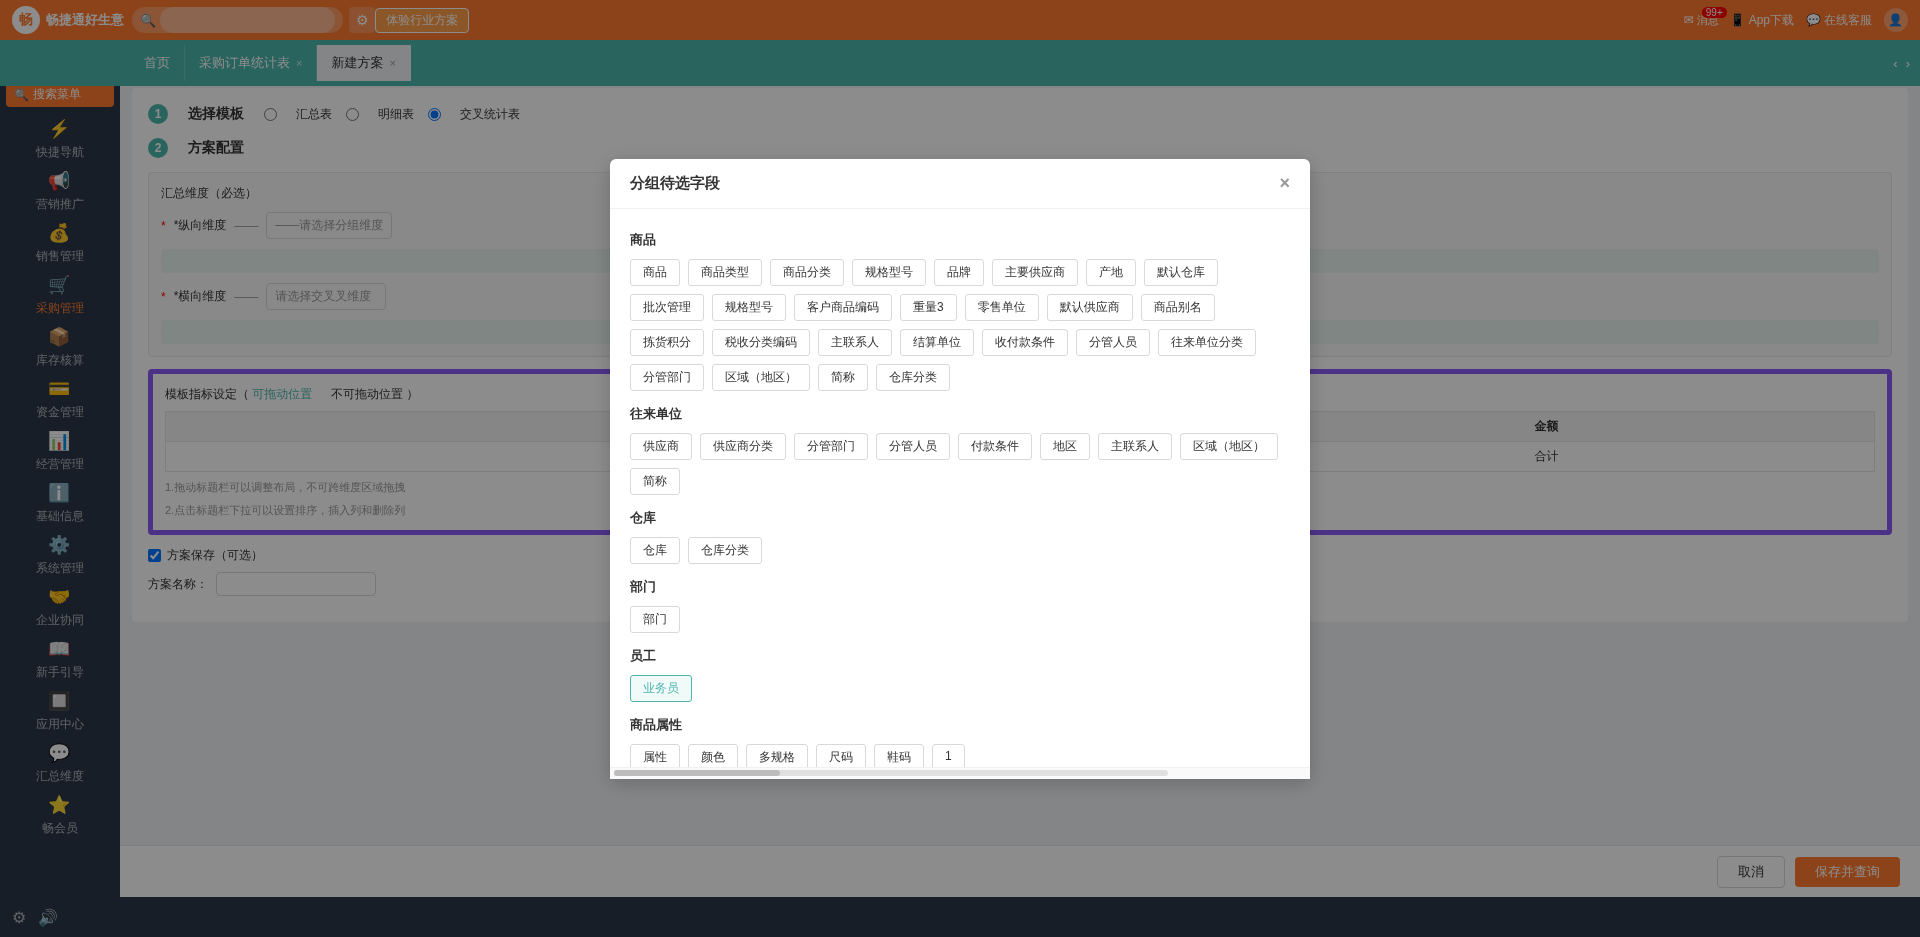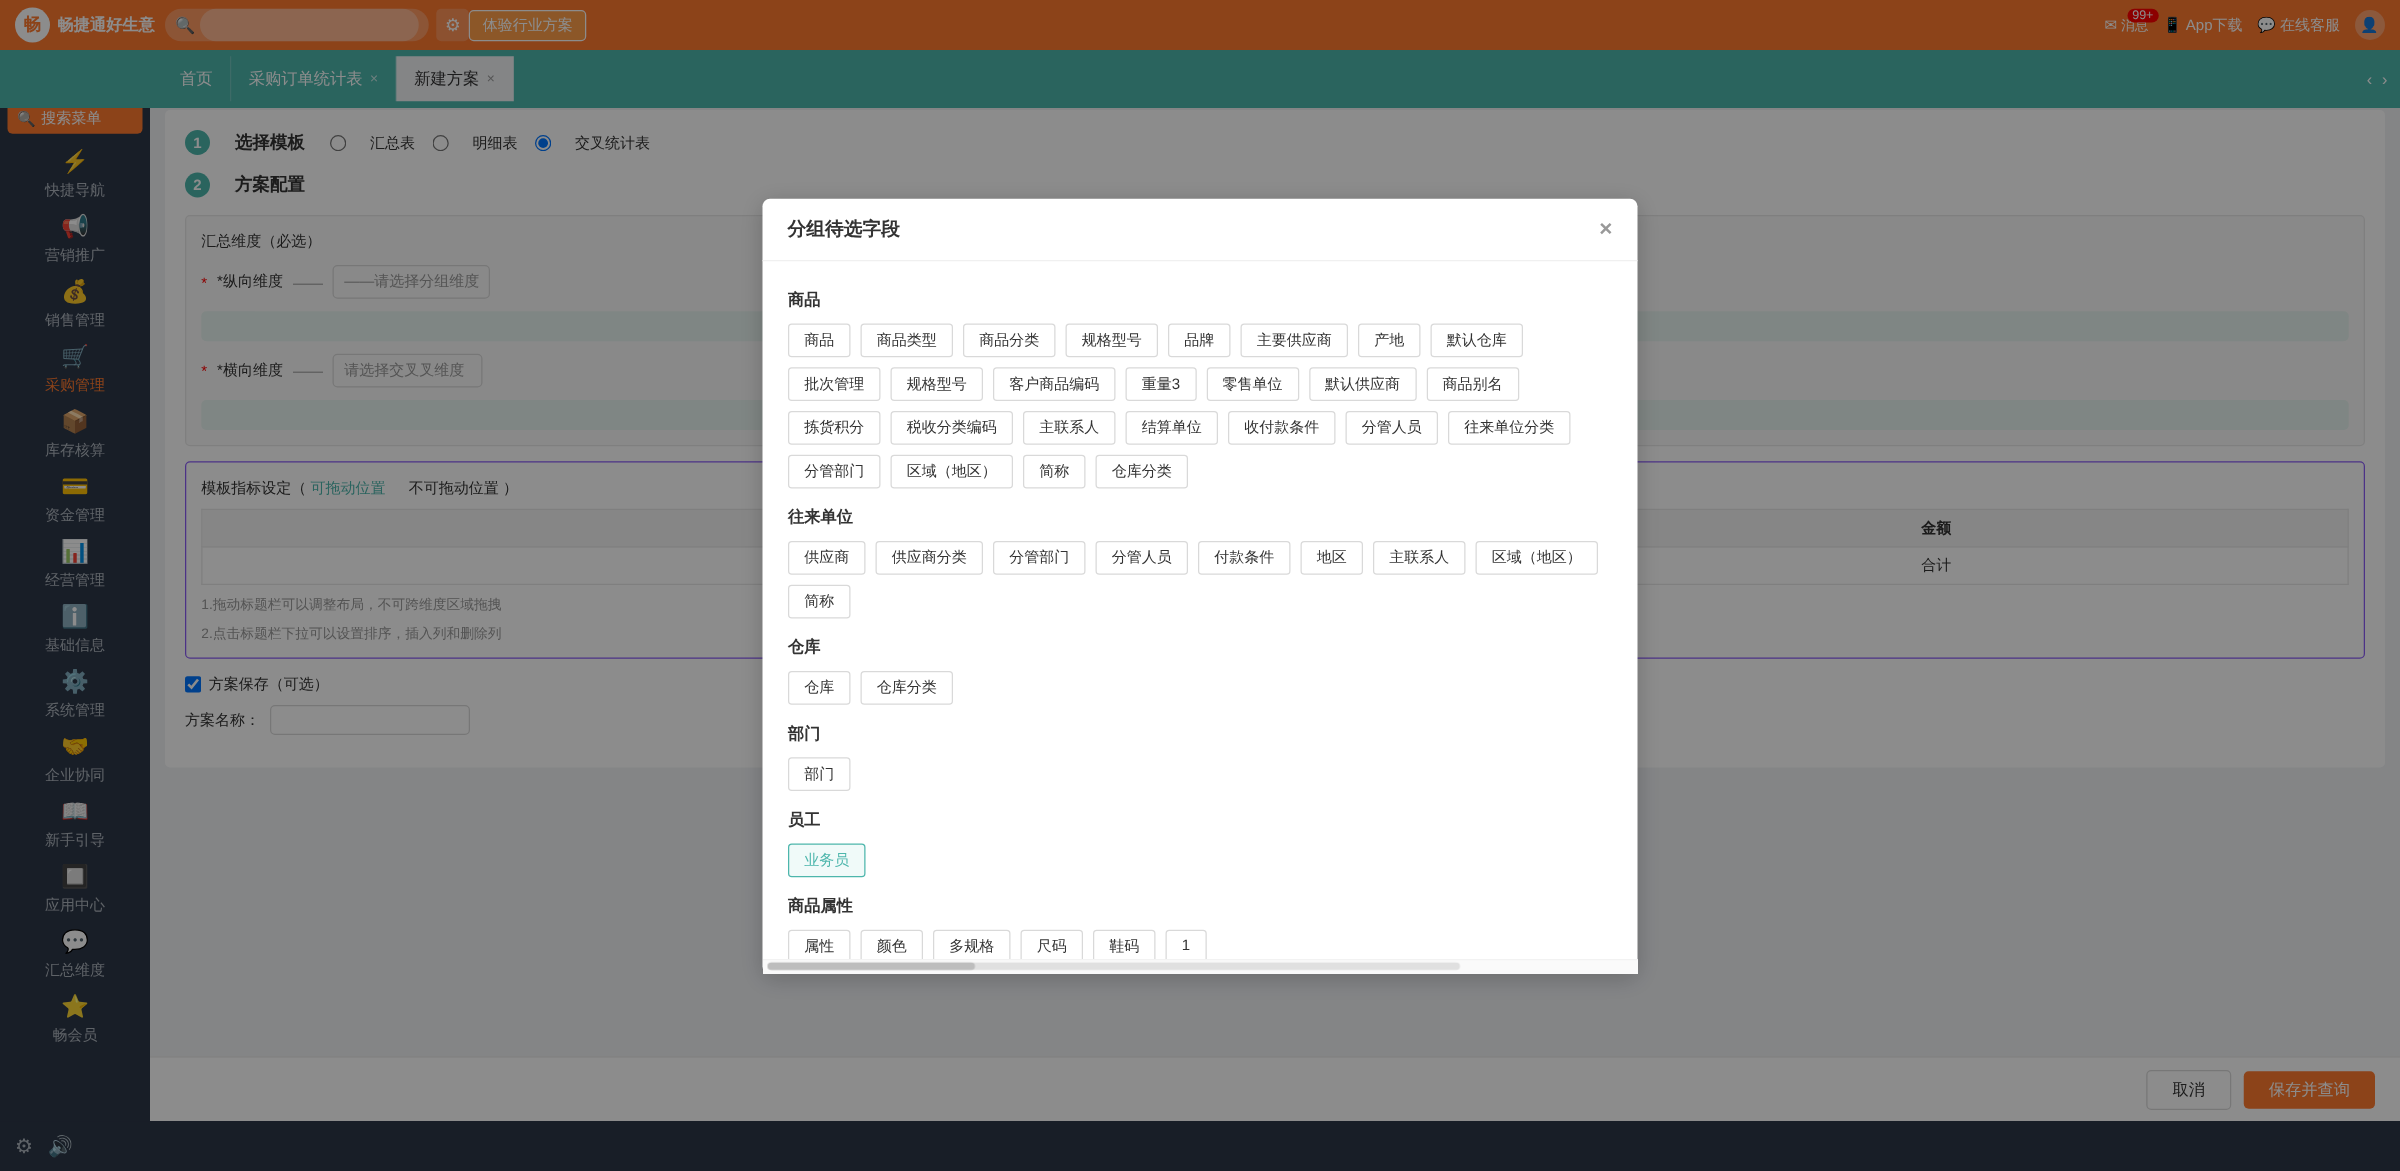--- a/index.html
+++ b/index.html
@@ -216,21 +216,21 @@
 
     .config-area {
       border: 1px solid #e8e8e8;
       border-radius: 4px;
       padding: 12px;
       margin-bottom: 12px;
       background: #fafafa;
     }
 
     .indicator-area {
-      border: 1px solid #8b5cf6;
+      border: 5px solid #8b5cf6;
       border-radius: 4px;
       padding: 12px;
     }
 
     .table-area table {
       width: 100%;
       border-collapse: collapse;
       font-size: 12px;
     }
     .table-area th, .table-area td {

